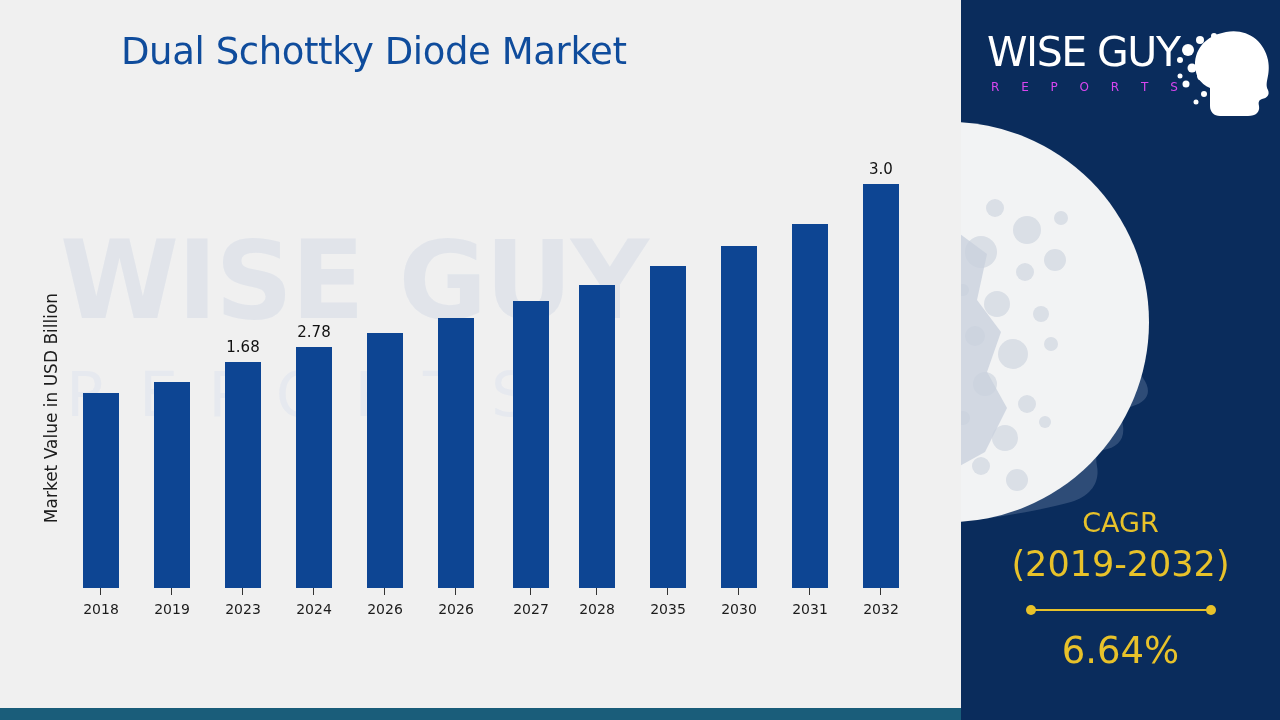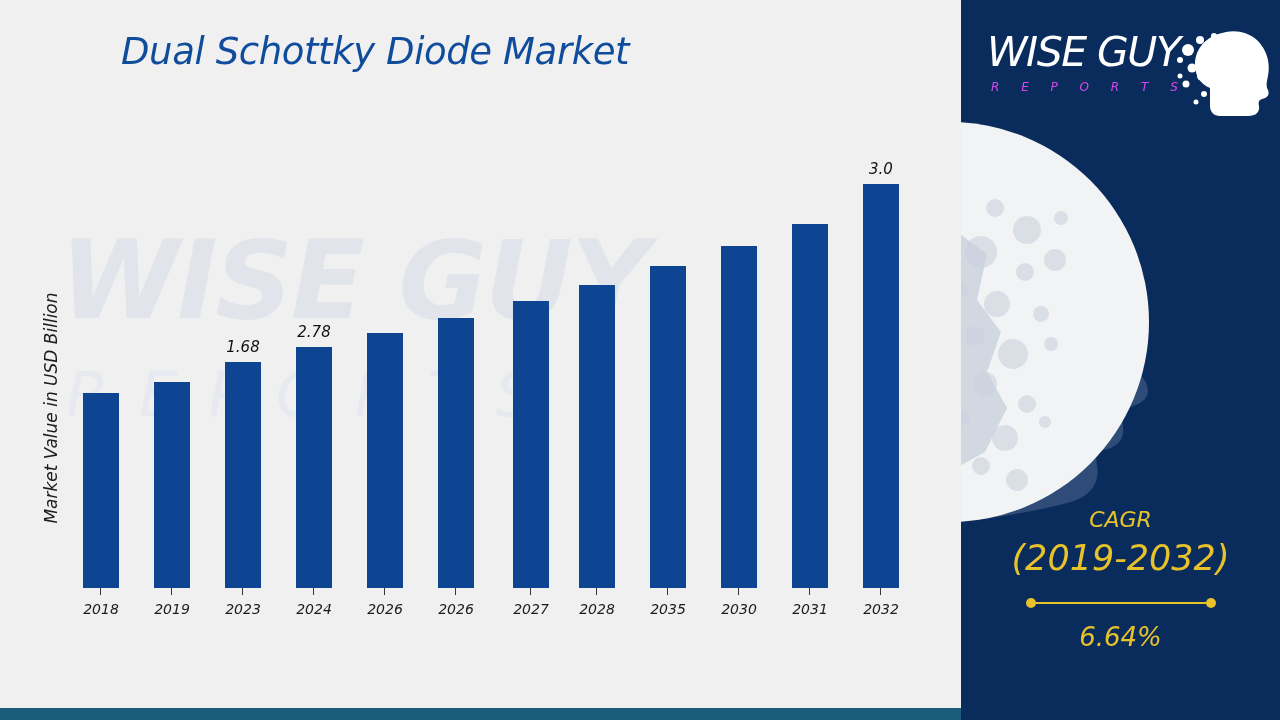--- a/index.html
+++ b/index.html
@@ -12,21 +12,20 @@
     overflow: hidden;
     font-family: "Liberation Sans", sans-serif;
     background: #f0f0f0;
   }
   #root {
     position: relative;
     width: 1280px;
     height: 720px;
     background: #f0f0f0;
     overflow: hidden;
-    font-style: italic;
   }
 
   
   #chart-panel {
     position: absolute;
     left: 0; top: 0;
     width: 962px; height: 720px;
     background: #f0f0f0;
     overflow: hidden;
   }
@@ -221,21 +220,21 @@
 
   
   #cagr-block {
     position: absolute;
     left: 0;
     top: 505px;
     width: 319px;
     text-align: center;
   }
   #cagr-title {
-    font-size: 22px;
+    font-size: 27px;
     color: #e8c22a;
     line-height: 1.35;
     font-family: "DejaVu Sans", sans-serif;
   }
   #cagr-period {
     font-size: 35px;
     color: #e8c22a;
     line-height: 1.35;
     font-family: "DejaVu Sans", sans-serif;
   }
@@ -255,21 +254,21 @@
     position: absolute;
     top: 0;
     width: 10px; height: 10px;
     border-radius: 50%;
     background: #e8c22a;
   }
   #cagr-divider .dot.left { left: 0; }
   #cagr-divider .dot.right { right: 0; }
   #cagr-value {
     margin-top: 14px;
-    font-size: 26px;
+    font-size: 37px;
     color: #e8c22a;
     font-family: "DejaVu Sans", sans-serif;
   }
 </style>
 </head>
 <body>
 
 <div id="root">
 
   <div id="chart-panel">

